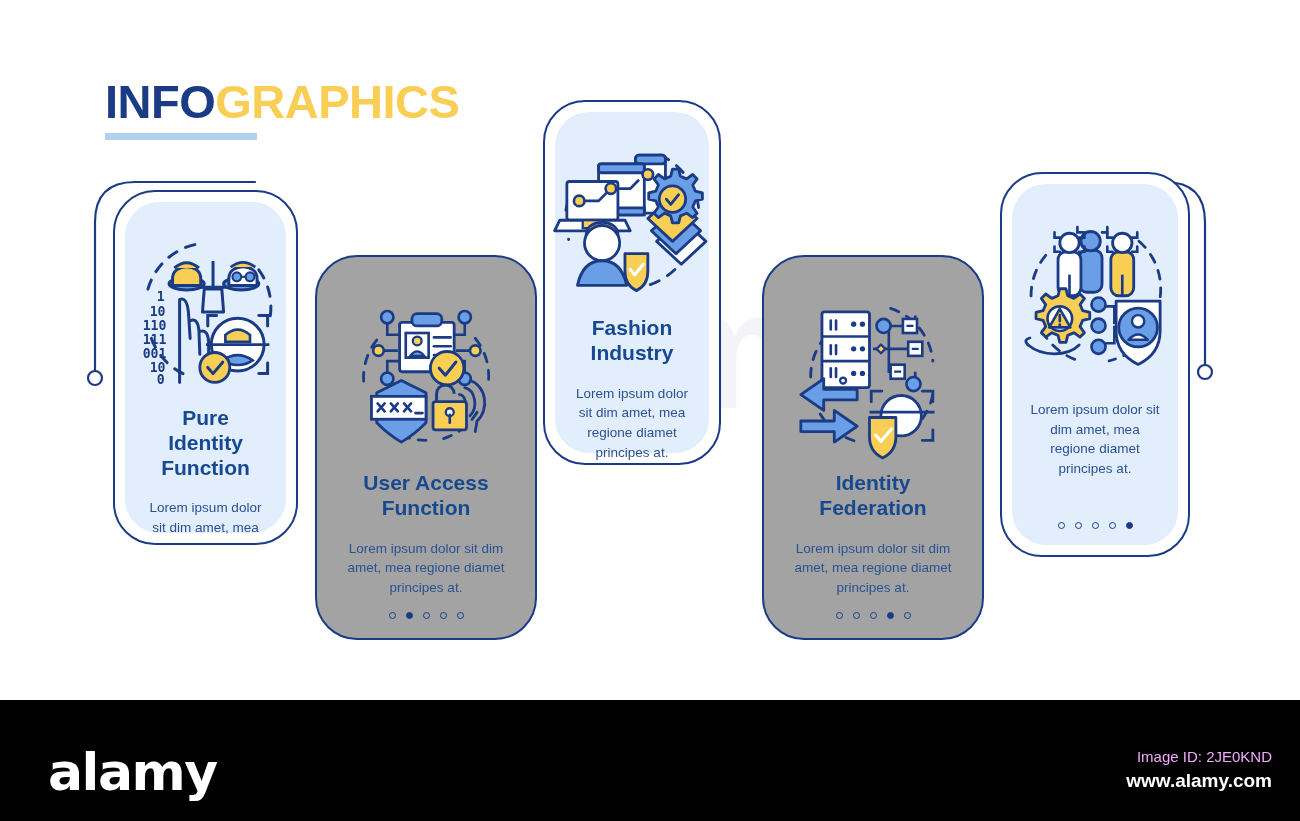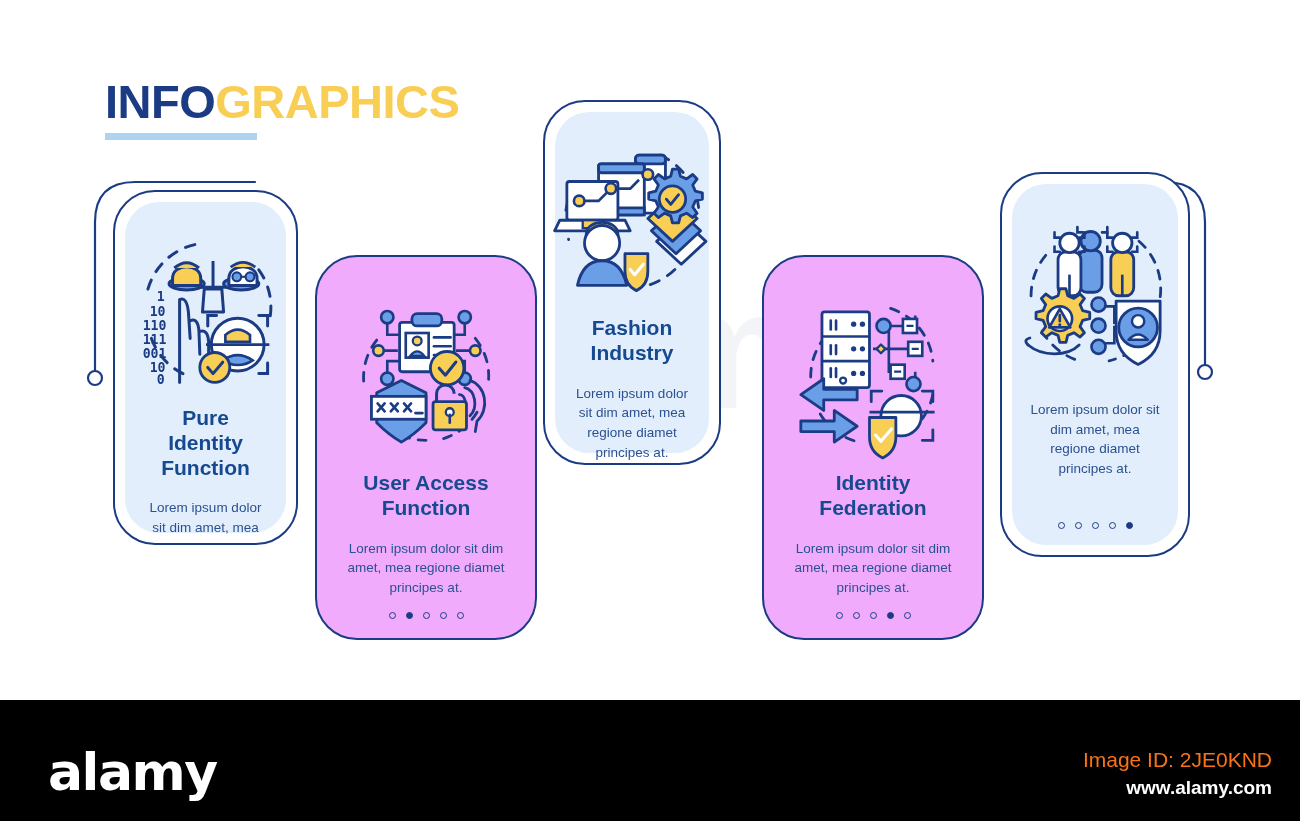--- a/index.html
+++ b/index.html
@@ -49,21 +49,21 @@
     left: 0; top: 0;
     width: 1300px; height: 700px;
     pointer-events: none;
   }
 
   
   .card {
     position: absolute;
     border: 2px solid #1B3C84;
     border-radius: 42px;
-    background: #f0abfc;
+    background: #a3a3a3;
     overflow: hidden;
   }
   .card.tinted { background: #ffffff; }
 
   .card-inner {
     position: absolute;
     left: 10px;
     right: 10px;
     top: 10px;
     bottom: 10px;
@@ -155,22 +155,22 @@
     color: #ffffff;
     font-family: "DejaVu Sans", sans-serif;
   }
   #footer-right {
     position: absolute;
     right: 28px;
     top: 48px;
     text-align: right;
   }
   #image-id {
-    font-size: 21px;
-    color: #f97316;
+    font-size: 15px;
+    color: #f0abfc;
     margin-bottom: 5px;
   }
   #footer-url {
     font-size: 19px;
     font-weight: bold;
     color: #ffffff;
   }
 </style>
 </head>
 <body>

